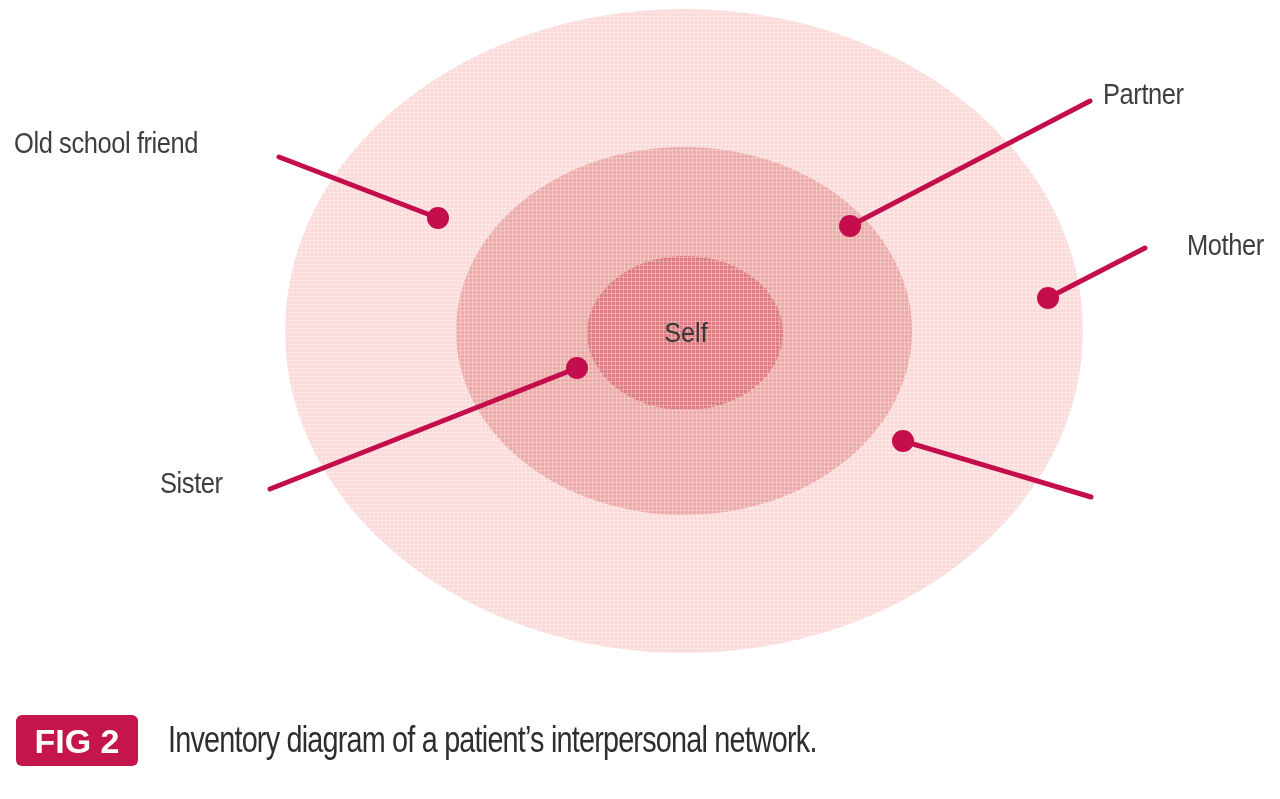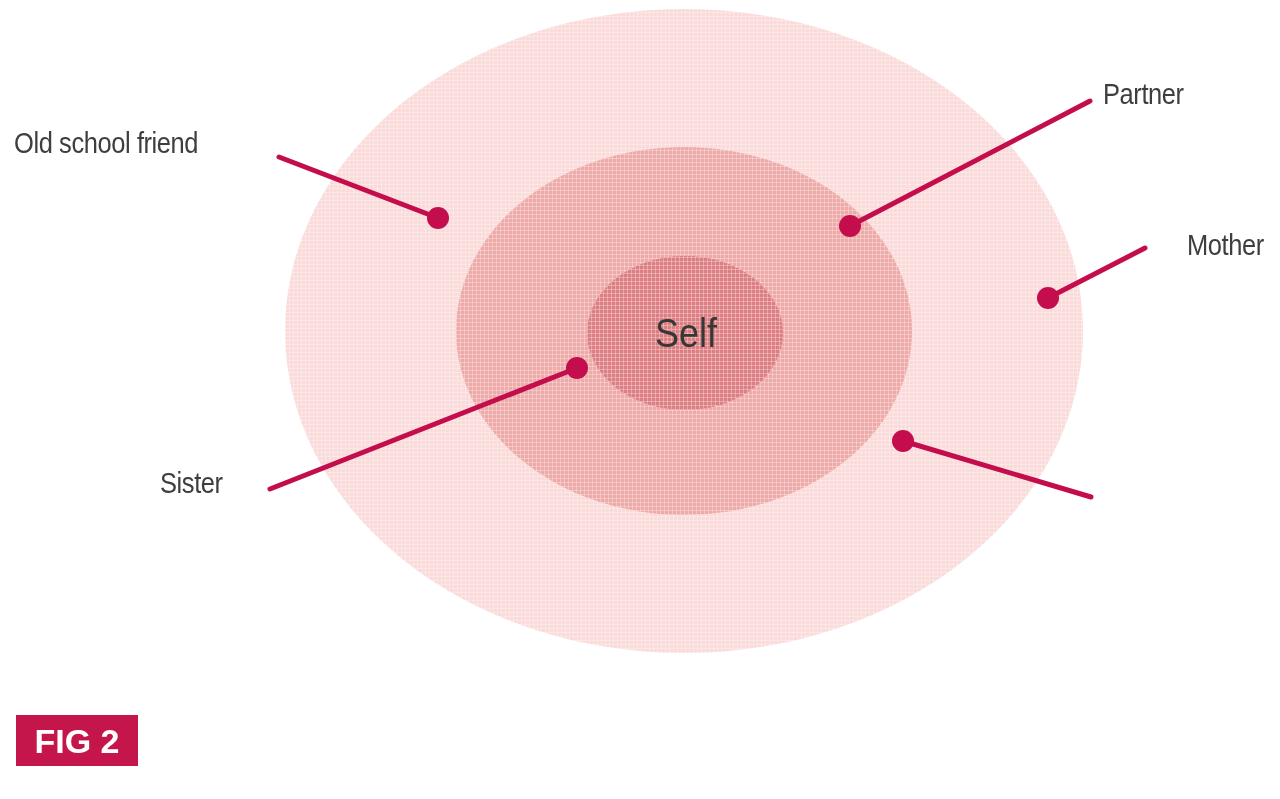--- a/index.html
+++ b/index.html
@@ -65,39 +65,40 @@
   .cond {
     display: inline-block;
     transform: scaleX(0.85);
     transform-origin: 0 50%;
   }
   .self-label {
     position: absolute;
     left: 686px; top: 333px;
     transform: translate(-50%, -50%);
     color: var(--self-color, #373737);
-    font-size: 40px;
+    font-size: 28px;
     line-height: 1;
     white-space: nowrap;
   }
   .self-label .cond { transform-origin: 50% 50%; transform: scaleX(0.9); }
   
   .fig-badge {
     position: absolute;
     left: 16px; top: 715px;
     width: 122px; height: 51px;
     background: var(--badge-bg, #c4164a);
     color: var(--badge-text, #ffffff);
     display: flex;
     align-items: center;
     justify-content: center;
     font-size: 34px;
     font-weight: bold;
     line-height: 1;
     white-space: nowrap;
+    border-radius: 6px;
   }
   .caption-text {
     position: absolute;
     left: 168px; top: 722px;
     color: var(--caption-color, #2e2e2e);
     font-size: 36px;
     line-height: 1;
     white-space: nowrap;
     letter-spacing: -1px;
   }
@@ -138,14 +139,17 @@
   <div class="callout" style="left:1155px; top:230px;margin-left:32px;">
     <span class="cond">Mother</span>
   </div>
   <div class="callout" style="left:160px; top:468px;">
     <span class="cond">Sister</span>
   </div>
 
   <div class="fig-badge">
     <span>FIG 2</span>
   </div>
+  <div class="caption-text">
+    <span class="cond">Inventory diagram of a patient’s interpersonal network.</span>
+  </div>
 
 </div>
 
 </body></html>

